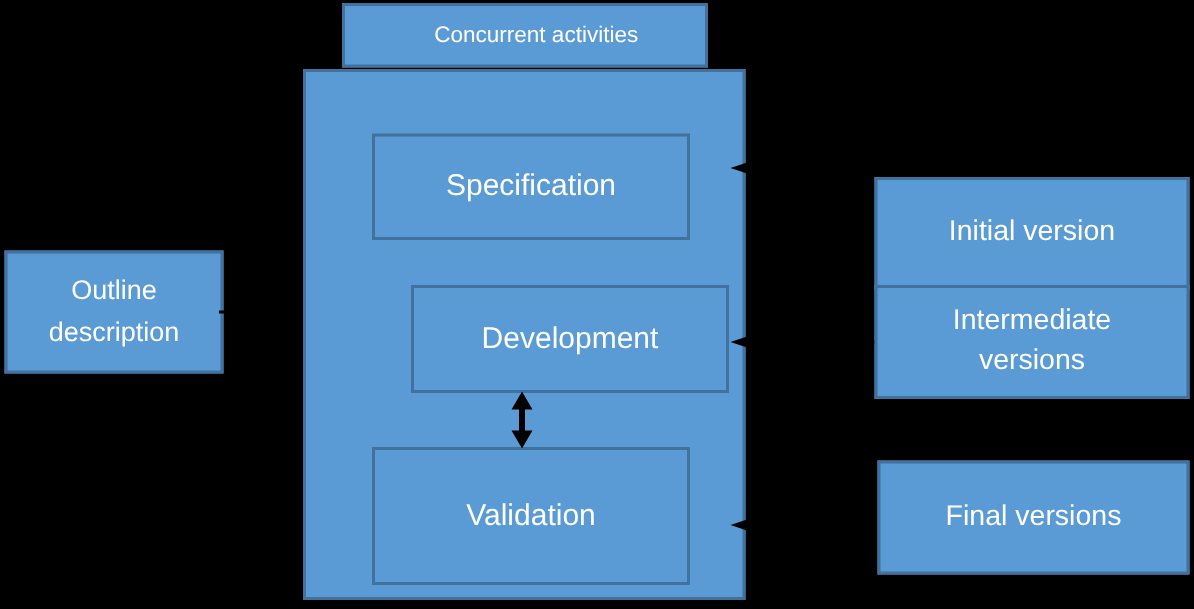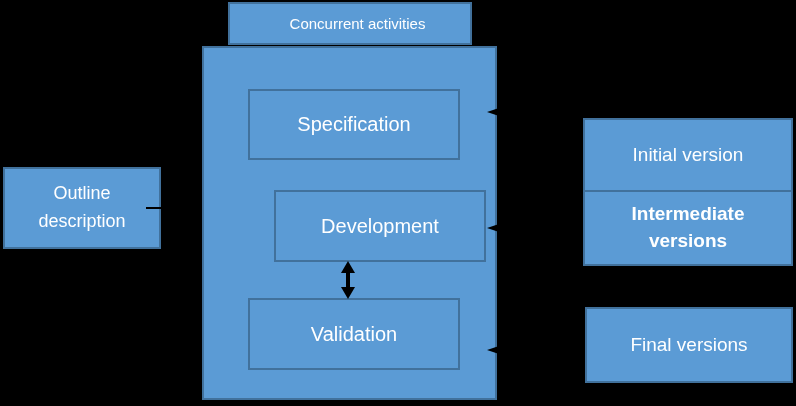--- a/index.html
+++ b/index.html
@@ -26,28 +26,28 @@
     display: flex; align-items: center; justify-content: center;
     text-align: center;
   }
 
   .header-box   { left: 228px; top: 2px;   width: 244px; height: 43px; font-size: 15px; padding-left: 15px; }
   .main-container { left: 202px; top: 46px; width: 295px; height: 354px; }
 
   .activity { left: 248px; width: 212px; font-size: 20px; }
   .activity-spec { top: 89px;  height: 71px; }
   .activity-dev  { top: 190px; height: 72px; margin-left: 26px; }
-  .activity-val  { top: 298px; height: 72px; }
+  .activity-val  { top: 298px; height: 92px; }
 
-  .outline-box  { left: 3px; top: 167px; width: 158px; height: 82px;
+  .outline-box  { left: 3px; top: 167px; width: 146px; height: 82px;
                   font-size: 18px; line-height: 1.55; padding: 0 12px; }
 
   .version-box  { width: 210px; font-size: 19px; line-height: 1.4; padding: 0 16px; }
   .version-initial      { left: 583px; top: 88px;  height: 75px; margin-top: 30px; }
-  .version-intermediate { left: 583px; top: 190px; height: 76px; font-weight: bold; }
+  .version-intermediate { left: 583px; top: 190px; height: 76px; }
   .version-final        { left: 585px; top: 307px; width: 208px; height: 76px; }
 
   .arrow-svg { position: absolute; display: block; }
   .arrow-svg line    { stroke: var(--arrow-color); }
   .arrow-svg polygon { fill: var(--arrow-color); }
 
   .v-arrow { left: 338px; top: 261px; width: 20px; height: 38px; }
   .h-arrow { width: 96px; height: 12px; }
   .h-arrow-1 { left: 487px; top: 106px; }
   .h-arrow-2 { left: 487px; top: 222px; }

